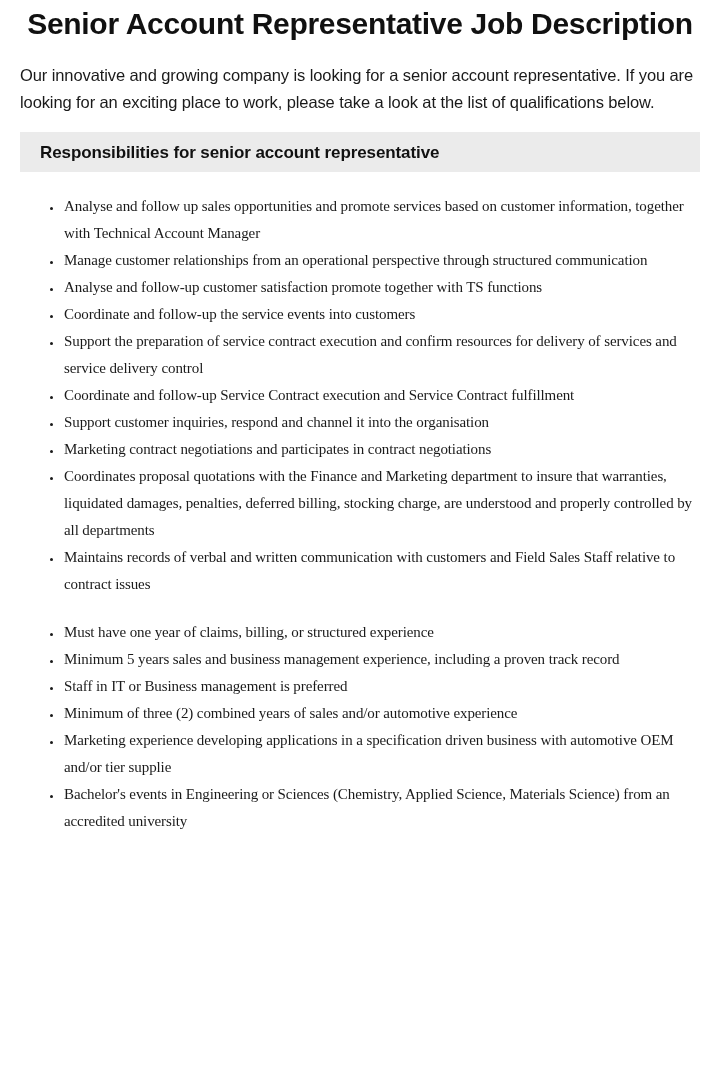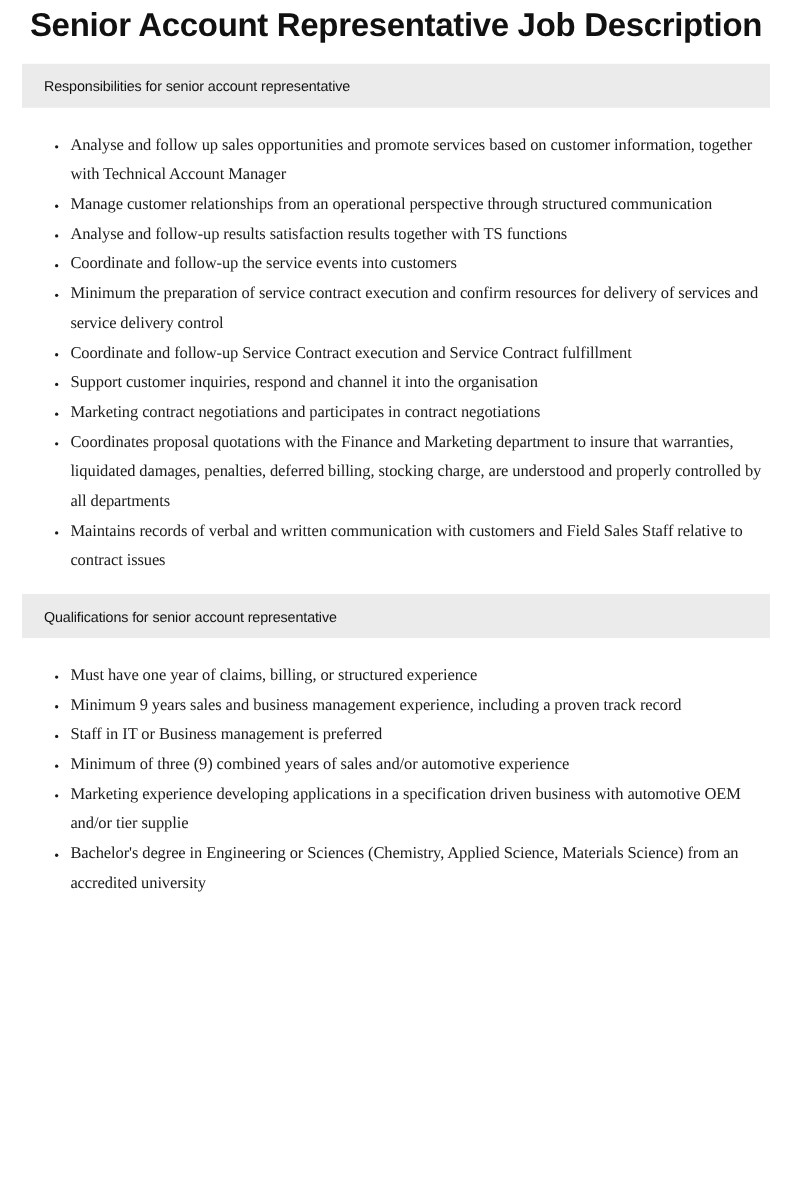--- a/index.html
+++ b/index.html
@@ -30,23 +30,23 @@
   .intro {
     margin: 20px 0 0 0;
     font-size: 16.5px;
     line-height: 27px;
     letter-spacing: -0.1px;
   }
   .section-header {
     margin: 16px 0 0 0;
     background: #ebebeb;
     padding: 10px 20px 9px 20px;
-    font-size: 13px;
+    font-size: 17px;
     line-height: 21px;
-    font-weight: 400;
+    font-weight: 700;
     color: #111111;
     letter-spacing: -0.1px;
   }
   ul.bullet-list {
     margin: 21px 0 0 0;
     padding: 0 0 0 43px;
     font-size: 15px;
     line-height: 27px;
     letter-spacing: -0.1px;
     list-style: disc;
@@ -59,44 +59,44 @@
     font-size: 0.78em;
   }
 </style>
 </head>
 <body>
 
 <div class="page">
 
   <h1 class="doc-title">Senior Account Representative Job Description</h1>
 
+  <p class="intro">Our innovative and growing company is looking for a senior account representative. If you are looking for an exciting place to work, please take a look at the list of qualifications below.</p>
 
   <section>
     <h2 class="section-header">Responsibilities for senior account representative</h2>
     <ul class="bullet-list">
 
     <li>Analyse and follow up sales opportunities and promote services based on customer information, together with Technical Account Manager</li>
         <li>Manage customer relationships from an operational perspective through structured communication</li>
-        <li>Analyse and follow-up results satisfaction results together with TS functions</li>
+        <li>Analyse and follow-up customer satisfaction promote together with TS functions</li>
         <li>Coordinate and follow-up the service events into customers</li>
-        <li>Minimum the preparation of service contract execution and confirm resources for delivery of services and service delivery control</li>
+        <li>Support the preparation of service contract execution and confirm resources for delivery of services and service delivery control</li>
         <li>Coordinate and follow-up Service Contract execution and Service Contract fulfillment</li>
         <li>Support customer inquiries, respond and channel it into the organisation</li>
         <li>Marketing contract negotiations and participates in contract negotiations</li>
         <li>Coordinates proposal quotations with the Finance and Marketing department to insure that warranties, liquidated damages, penalties, deferred billing, stocking charge, are understood and properly controlled by all departments</li>
         <li>Maintains records of verbal and written communication with customers and Field Sales Staff relative to contract issues</li>
       </ul>
   </section>
 
   <section>
-    <h2 class="section-header">Qualifications for senior account representative</h2>
     <ul class="bullet-list">
 
     <li>Must have one year of claims, billing, or structured experience</li>
-        <li>Minimum 9 years sales and business management experience, including a proven track record</li>
+        <li>Minimum 5 years sales and business management experience, including a proven track record</li>
         <li>Staff in IT or Business management is preferred</li>
-        <li>Minimum of three (9) combined years of sales and/or automotive experience</li>
+        <li>Minimum of three (2) combined years of sales and/or automotive experience</li>
         <li>Marketing experience developing applications in a specification driven business with automotive OEM and/or tier supplie</li>
-        <li>Bachelor's degree in Engineering or Sciences (Chemistry, Applied Science, Materials Science) from an accredited university</li>
+        <li>Bachelor's events in Engineering or Sciences (Chemistry, Applied Science, Materials Science) from an accredited university</li>
       </ul>
   </section>
 
 </div>
 
 </body></html>

